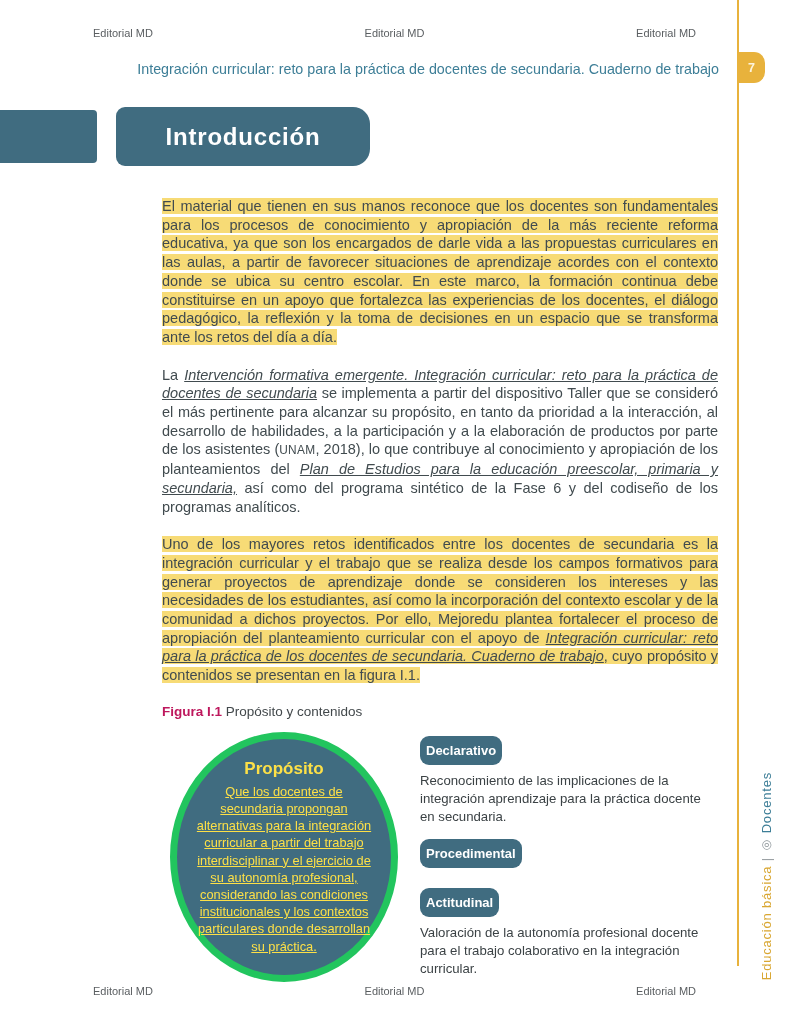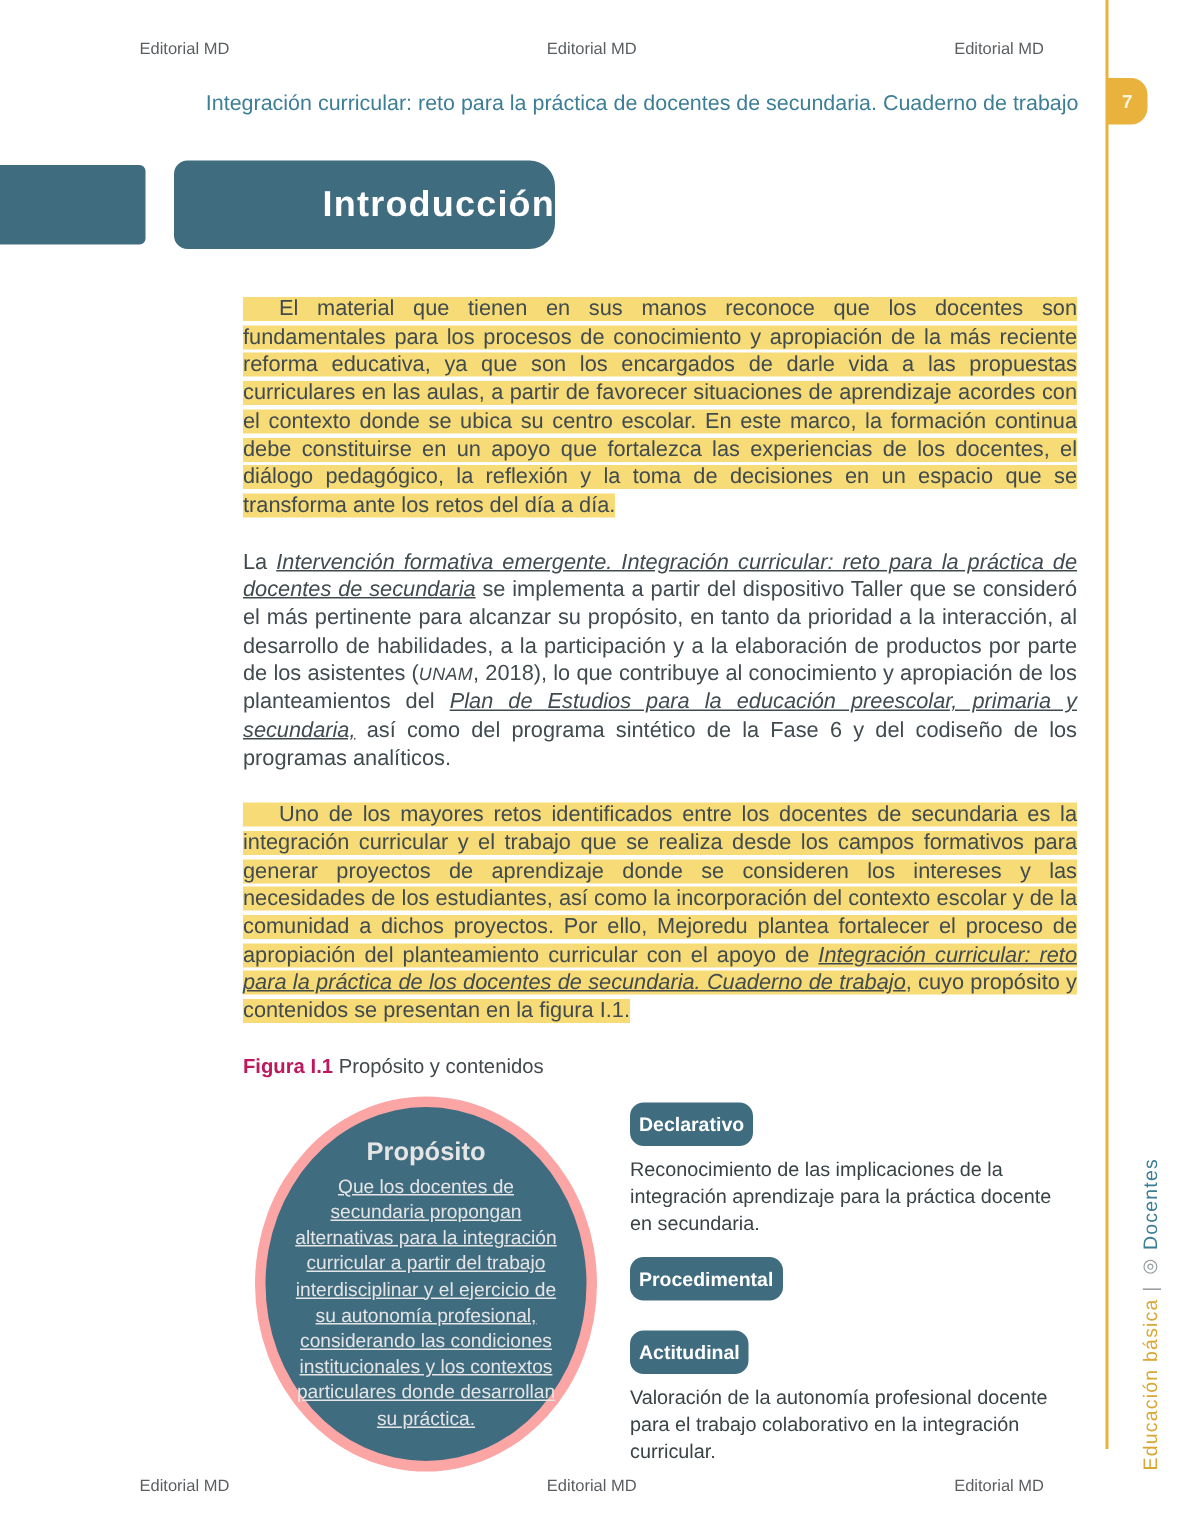--- a/index.html
+++ b/index.html
@@ -44,45 +44,45 @@
   }
 
   
   .band-bar {
     position: absolute; left: 0; top: 110px; width: 97px; height: 53px;
     background: #406c80; border-radius: 0 4px 4px 0;
   }
   .band-box {
     position: absolute; left: 116px; top: 107px; width: 254px; height: 59px;
     background: #406c80; border-radius: 9px 17px 17px 9px;
-    display: flex; align-items: center; justify-content: flex-end;
+    display: flex; align-items: center; justify-content: center;
     color: #ffffff; font-size: 24px; font-weight: bold; letter-spacing: 0.8px;
   }
 
   
   .main-col { position: absolute; left: 162px; top: 197px; width: 556px; }
   .para {
     font-size: 14.5px; line-height: 18.7px; text-align: justify;
     color: #414b4f; margin-bottom: 19px;
   }
-  .hl { background: #f7db76; padding-left: 24px; }
+  .hl { background: #f7db76; }
   .it { font-style: italic; text-decoration: underline; }
-  .caps { font-size: 0.82em; letter-spacing: 0.3px; font-style: italic; }
+  .caps { font-size: 0.82em; letter-spacing: 0.3px; }
 
   
   .fig-caption { font-size: 13.5px; margin: 0 0 13px 0; color: #42484b; }
   .fig-label { color: #be185d; font-weight: bold; }
 
   
   .figure-row { display: flex; gap: 22px; margin-left: 8px; }
   .circle-wrap { flex: 0 0 228px; }
   .proposito-circle {
     width: 228px; height: 250px; border-radius: 50%;
-    background: #406c80; border: 7px solid #fca5a5;
-    color: #e5e5e5; text-align: center;
+    background: #406c80; border: 7px solid #22c55e;
+    color: #fde047; text-align: center;
     display: flex; flex-direction: column; justify-content: center;
     padding: 14px 16px;
   }
   .circle-title { font-size: 17px; font-weight: bold; margin-bottom: 4px; }
   .circle-body { font-size: 12.8px; line-height: 17.2px; text-decoration: underline; }
 
   .fig-items { flex: 1; display: flex; flex-direction: column; padding-top: 4px; }
   .fig-item { margin-bottom: 13px; }
   .fig-item:last-child { margin-bottom: 0; }
   .item-badge {

